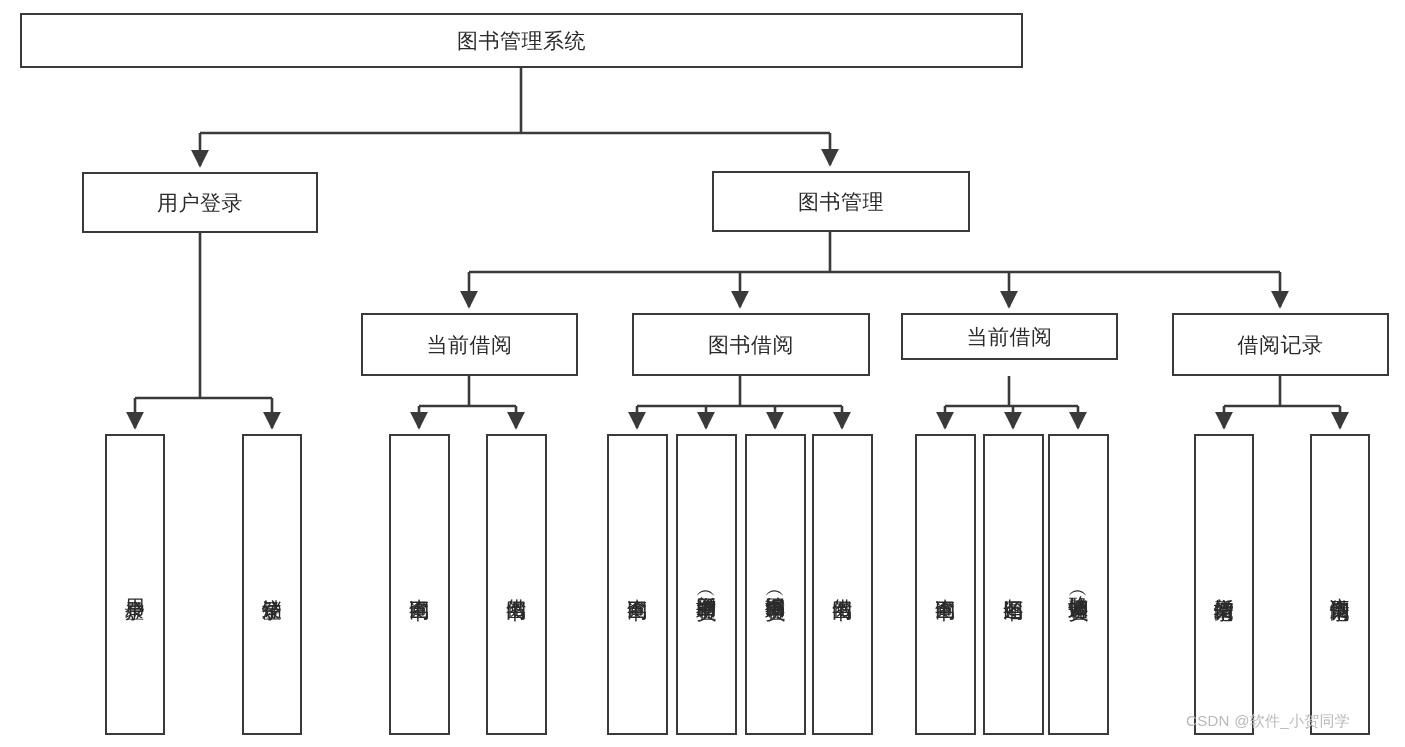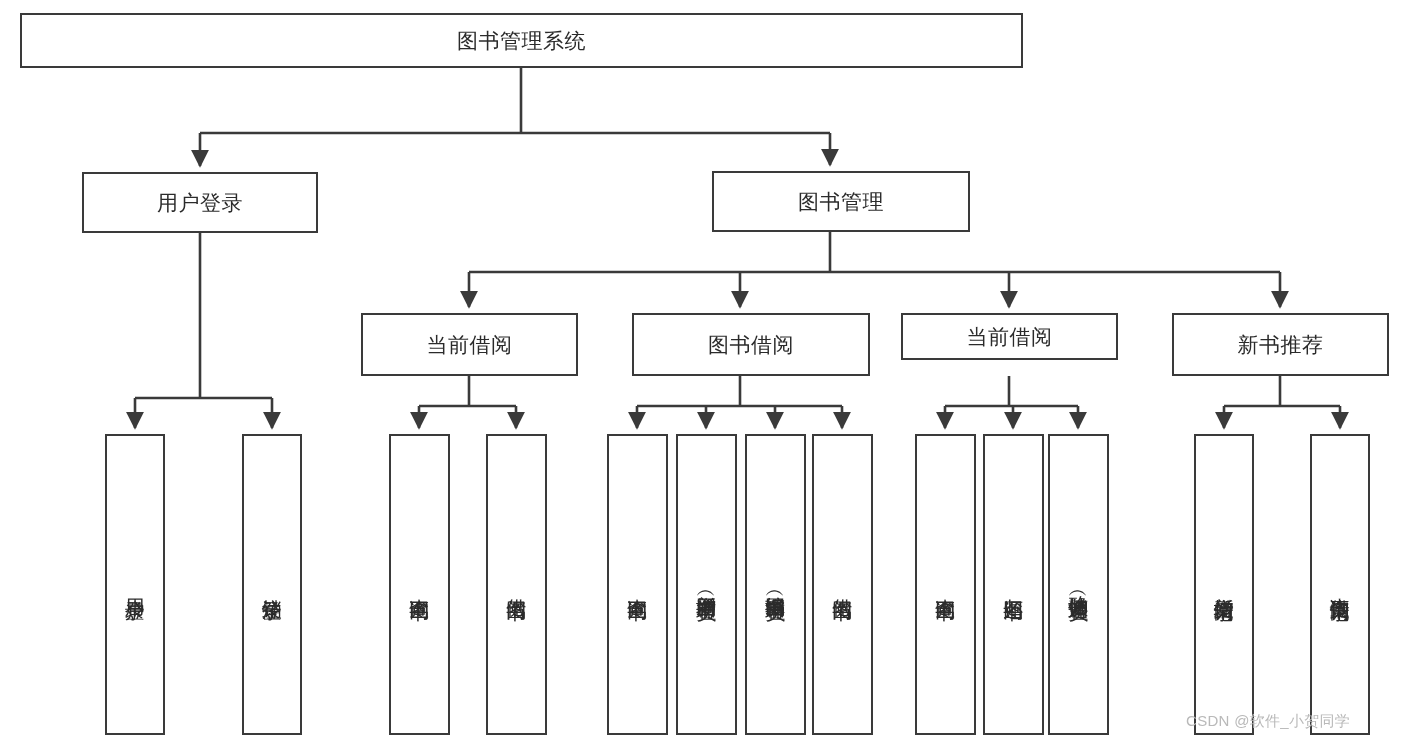--- a/index.html
+++ b/index.html
@@ -133,21 +133,21 @@
   <div class="node h" style="left:361px; top:313px; width:217px; height:63px;">
     <span class="htext">当前借阅</span>
   </div>
   <div class="node h" style="left:632px; top:313px; width:238px; height:63px;">
     <span class="htext">图书借阅</span>
   </div>
   <div class="node h" style="left:901px; top:313px; width:217px; height:47px;text-align:center;">
     <span class="htext">当前借阅</span>
   </div>
   <div class="node h" style="left:1172px; top:313px; width:217px; height:63px;">
-    <span class="htext">新书推荐</span>
+    <span class="htext">借阅记录</span>
   </div>
 
   <div class="node v" style="left:105px; top:434px; width:60px; height:301px;">
     <span class="vtext">用户登录</span>
   </div>
   <div class="node v" style="left:242px; top:434px; width:60px; height:301px;">
     <span class="vtext">注销登录</span>
   </div>
 
   <div class="node v" style="left:389px; top:434px; width:61px; height:301px;">

